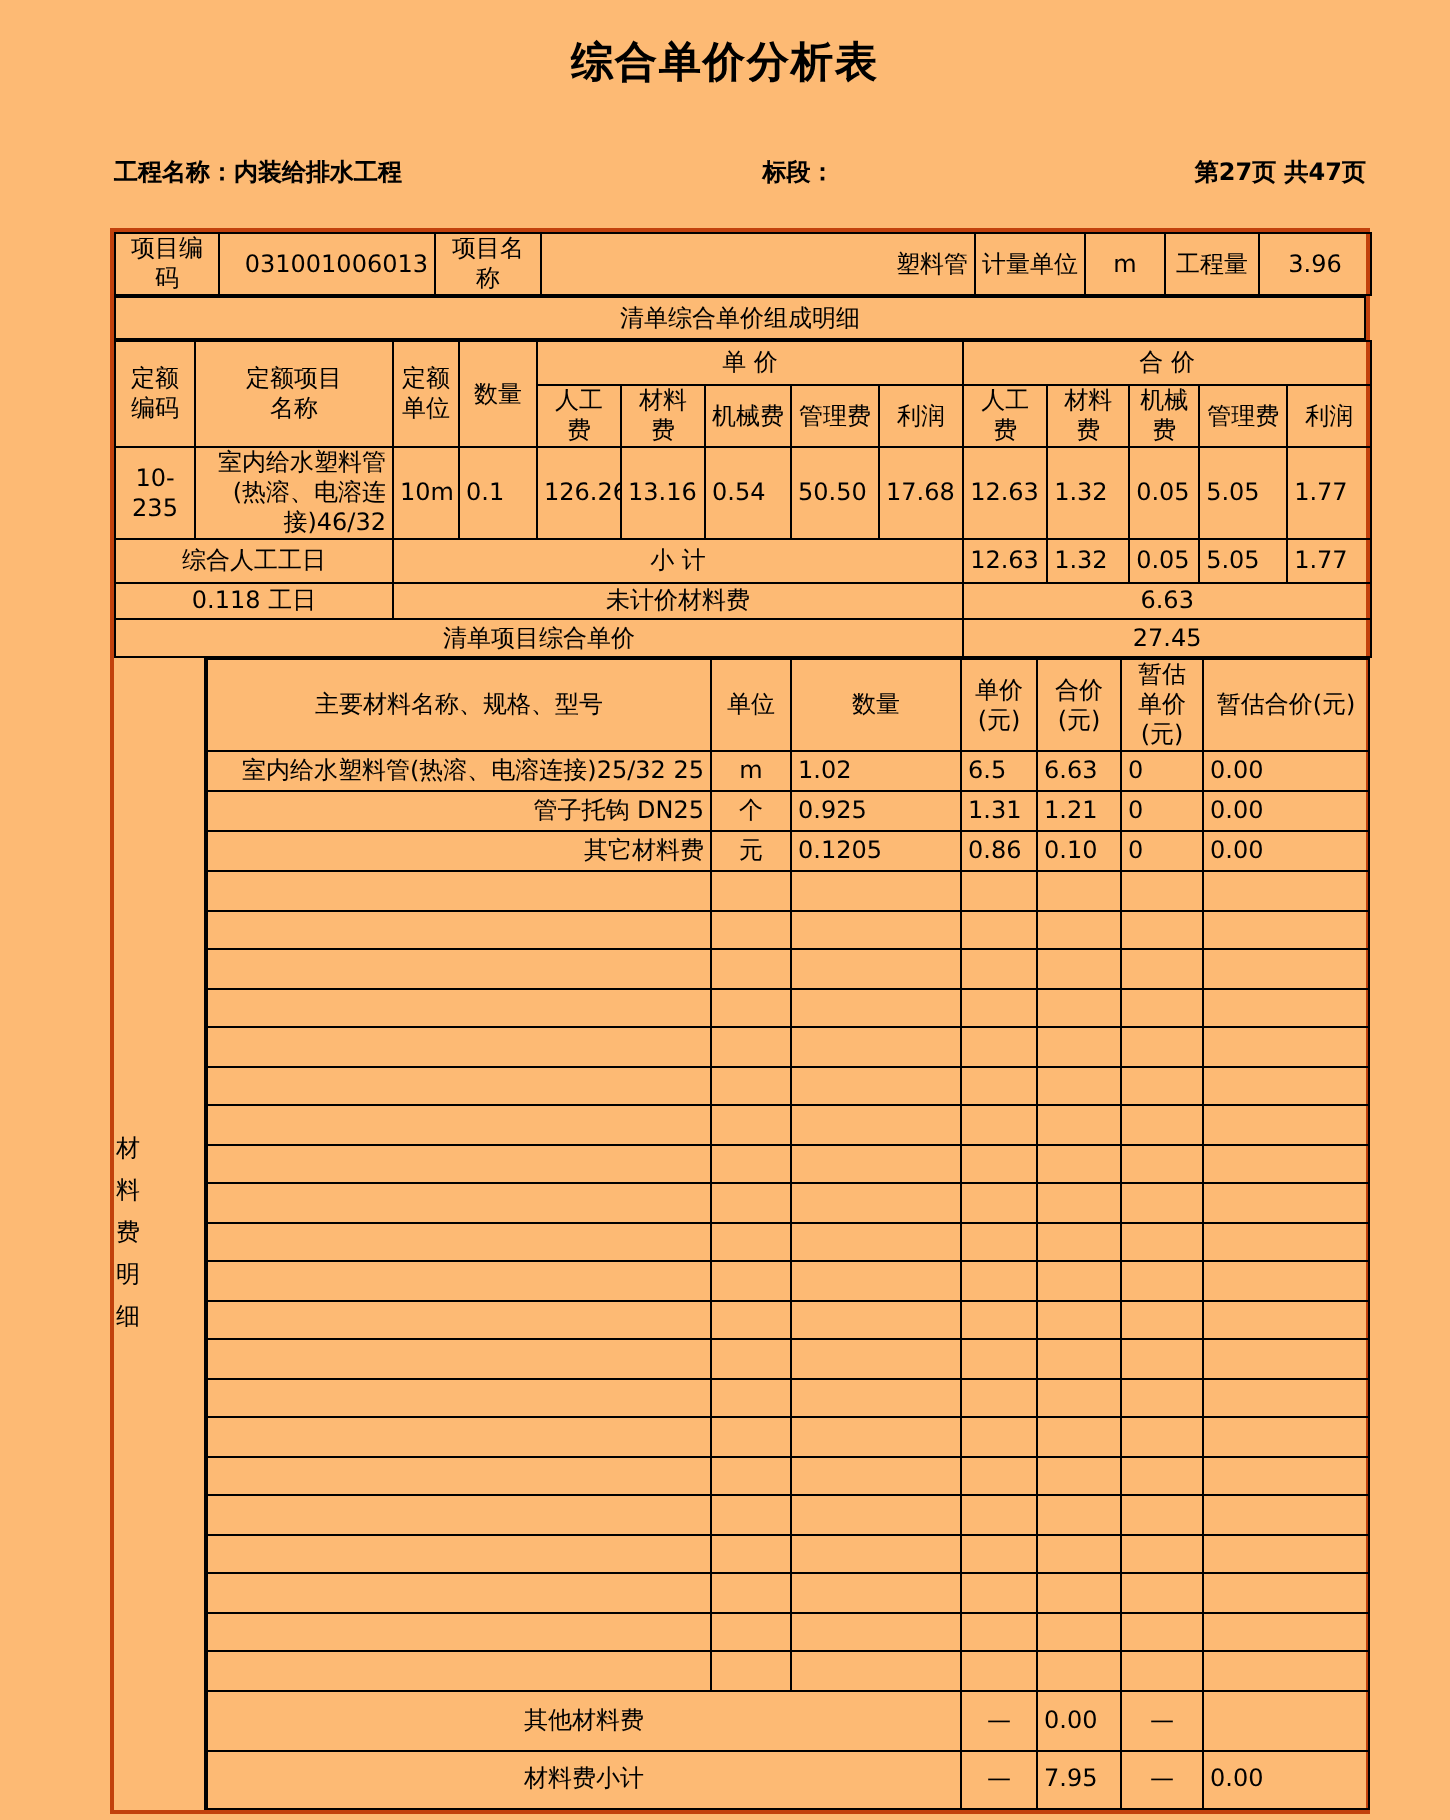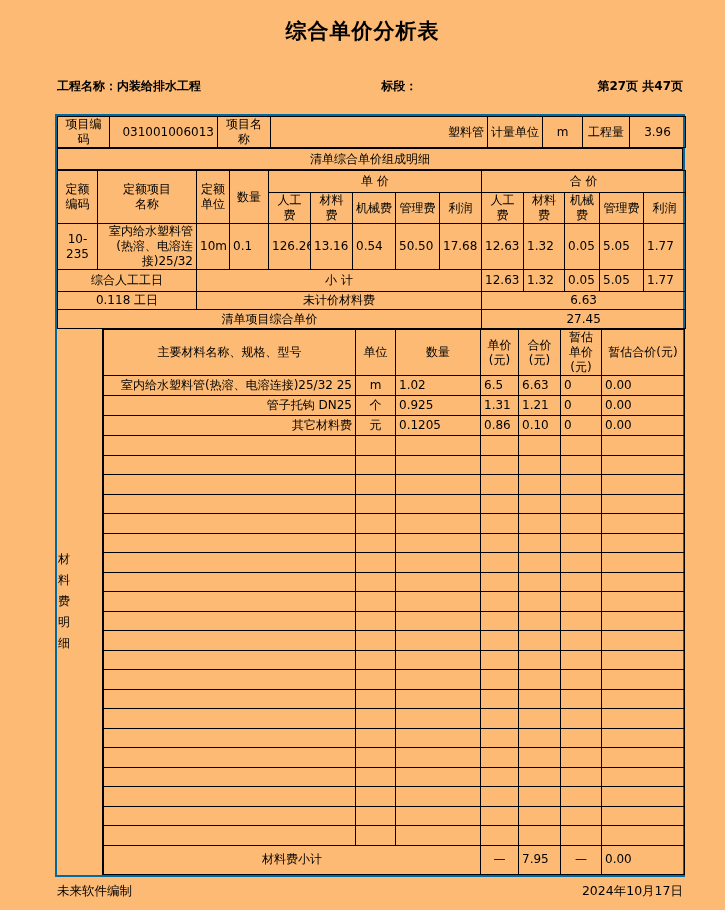--- a/index.html
+++ b/index.html
@@ -26,21 +26,21 @@
     justify-content: space-between;
     align-items: flex-end;
     font-size: 12px;
     font-weight: bold;
     text-align: center;
   }
   .header-line .mid { flex: 0 0 auto; }
   .table-wrap {
     margin-left: 55px;
     width: 630px;
-    border: 2px solid #0369a1;
+    border: 2px solid #c2410c;
   }
   table {
     width: 100%;
     border-collapse: collapse;
     table-layout: fixed;
     font-size: 12px;
   }
   td {
     border: 1px solid #000;
     padding: 0 3px;
@@ -172,21 +172,21 @@
         <td class="ctr">管理费</td>
         <td class="ctr">利润</td>
         <td class="ctr">人工费</td>
         <td class="ctr">材料费</td>
         <td class="ctr">机械费</td>
         <td class="ctr">管理费</td>
         <td class="ctr">利润</td>
       </tr>
       <tr class="h44">
         <td class="ctr">10-235</td>
-        <td class="lft wrap">室内给水塑料管(热溶、电溶连接)25/32</td>
+        <td class="lft wrap">室内给水塑料管(热溶、电溶连接)46/32</td>
         <td class="ctr">10m</td>
         <td class="num">0.1</td>
         <td class="num">126.26</td>
         <td class="num">13.16</td>
         <td class="num">0.54</td>
         <td class="num">50.50</td>
         <td class="num">17.68</td>
         <td class="num">12.63</td>
         <td class="num">1.32</td>
         <td class="num">0.05</td>
@@ -473,20 +473,27 @@
     <td></td>
     <td></td>
     <td></td>
     <td></td>
     <td></td>
     <td></td>
     <td></td>
   </tr>
 </tbody>
           <tbody>
+            <tr class="h30">
+              <td class="ctr" colspan="3">其他材料费</td>
+              <td class="ctr">—</td>
+              <td class="num">0.00</td>
+              <td class="ctr">—</td>
+              <td class="num"></td>
+            </tr>
             <tr class="h29">
               <td class="ctr" colspan="3">材料费小计</td>
               <td class="ctr">—</td>
               <td class="num">7.95</td>
               <td class="ctr">—</td>
               <td class="num">0.00</td>
             </tr>
           </tbody>
         </table>
       </div>

